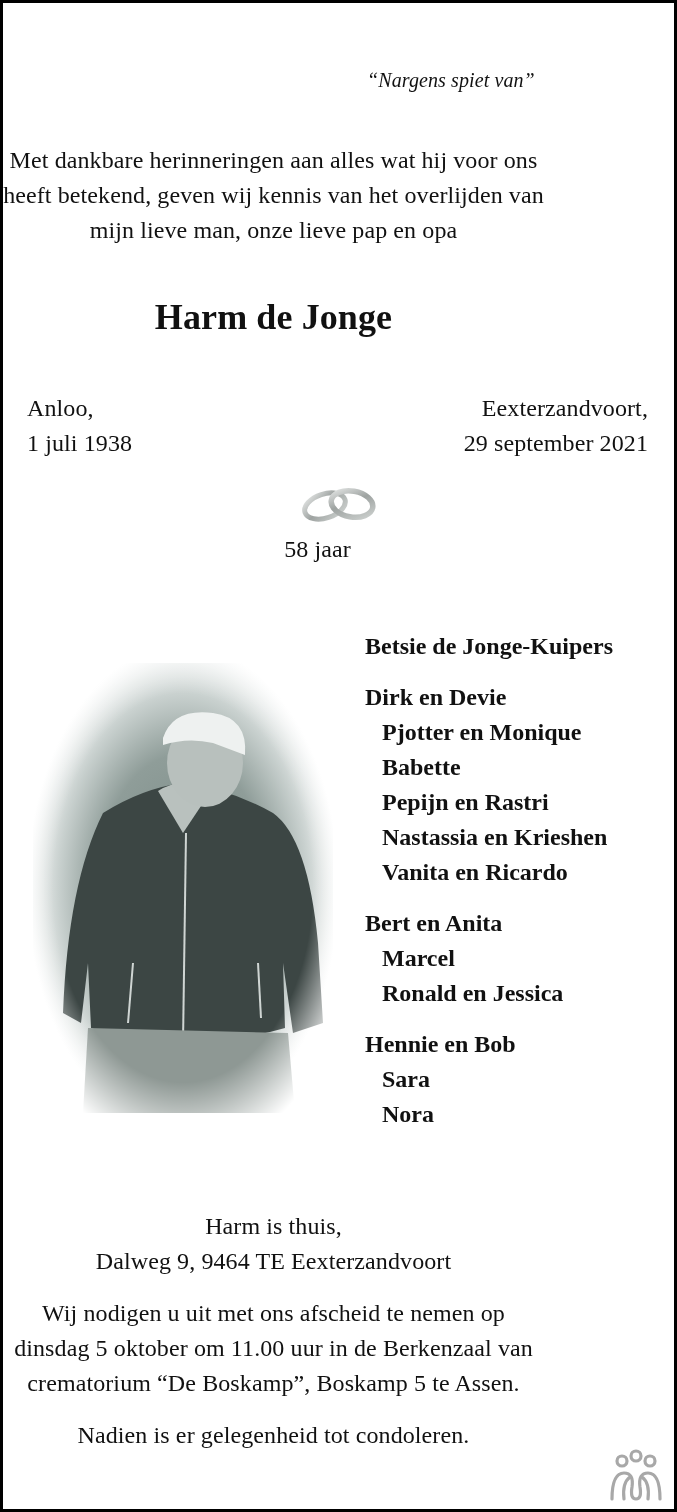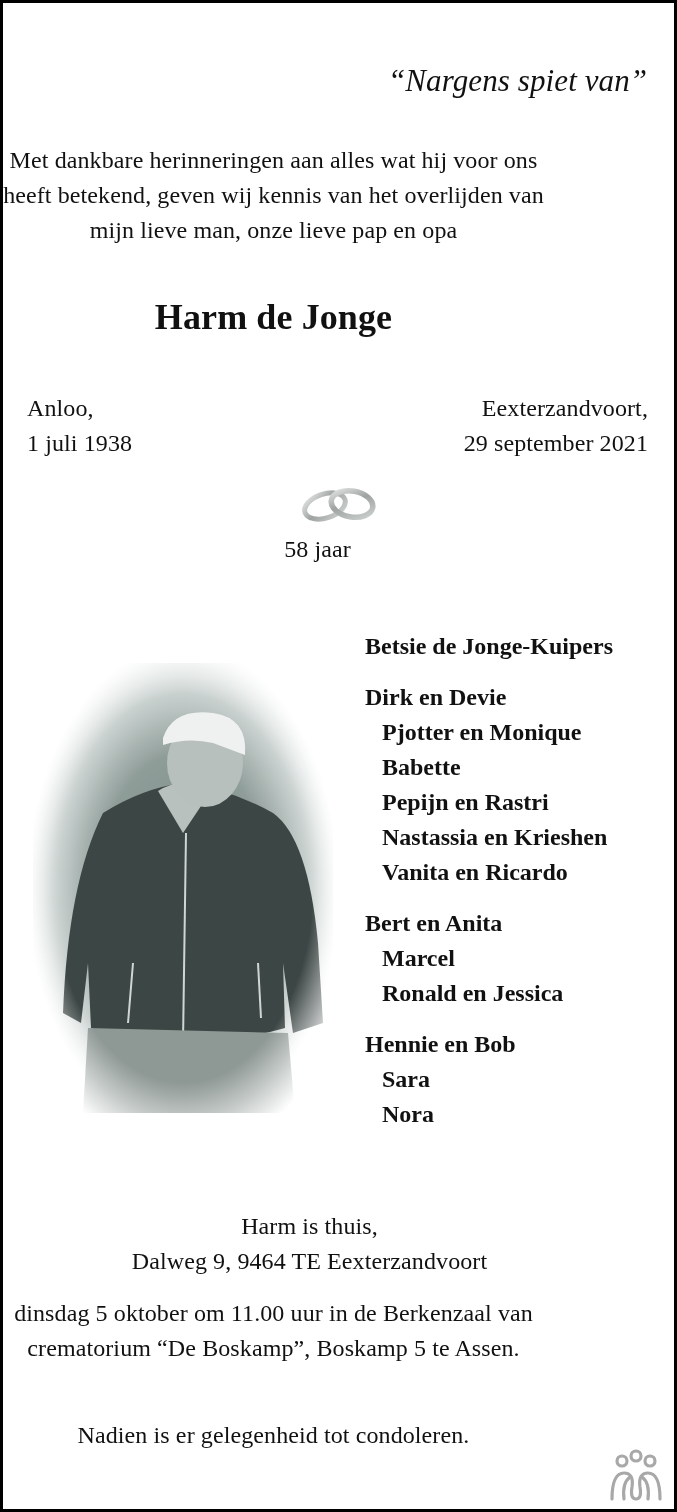--- a/index.html
+++ b/index.html
@@ -4,38 +4,38 @@
   <style>
     html, body { margin: 0; padding: 0; background: #000; }
     body { width: 677px; height: 1512px; overflow: hidden; }
     .card {
       position: absolute; left: 3px; top: 3px; width: 671px; height: 1506px;
       background: #fff; color: #111;
       font-family: "Liberation Serif", "DejaVu Serif", serif;
     }
     .t { position: absolute; white-space: nowrap; font-size: 24px; line-height: 35px; letter-spacing: 0.1px; }
     .center { left: 0; width: 541px; text-align: center; }
-    .motto { left: 385px; top: 60px; font-style: italic; font-size: 31px; }
+    .motto { left: 364px; top: 60px; font-style: italic; font-size: 20px; }
     .intro { top: 140px; line-height: 35px; }
     .name { top: 286px; font-size: 36px; font-weight: bold; line-height: 56px; }
     .birth { left: 24px; top: 388px; }
     .death { right: 26px; top: 388px; text-align: right; }
     .rings { position: absolute; left: 296px; top: 481px; width: 80px; height: 40px; }
     .years { top: 529px; margin-left: 44px; }
     .photo {
       position: absolute; left: 30px; top: 660px; width: 300px; height: 450px;
       background: radial-gradient(ellipse 52% 54% at 50% 50%, #7a8a86 0%, #8f9d99 55%, #c9d1cf 80%, #fff 100%);
       overflow: hidden;
     }
     .photo svg { position: absolute; left: 0; top: 0; }
     .family { position: absolute; left: 362px; top: 626px; }
     .family .row { font-size: 24px; line-height: 35px; white-space: nowrap; font-weight: bold; }
     .family .indent { padding-left: 17px; }
     .family .gap { margin-top: 16px; }
-    .home { top: 1206px; padding-left: 36px; }
+    .home { top: 1206px; }
     .invite { top: 1293px; }
     .after { top: 1415px; }
     .logo { position: absolute; right: 10px; bottom: 8px; width: 56px; height: 52px; }
   </style>
 </head>
 <body>
 
 <div class="card">
 
   <div class="t motto">“Nargens spiet van”</div>
@@ -119,20 +119,21 @@
     <div class="row indent">Sara</div>
     <div class="row indent">Nora</div>
   </div>
 
   <div class="t center home">
     <div>Harm is thuis,</div>
     <div>Dalweg 9, 9464 TE Eexterzandvoort</div>
   </div>
 
   <div class="t center invite">
+    <div>Wij nodigen u uit met ons afscheid te nemen op</div>
     <div>dinsdag 5 oktober om 11.00 uur in de Berkenzaal van</div>
     <div>crematorium “De Boskamp”, Boskamp 5 te Assen.</div>
   </div>
 
   <div class="t center after">Nadien is er gelegenheid tot condoleren.</div>
 
   <div class="logo">
     <svg width="56" height="52" viewBox="0 0 56 52" fill="none" stroke="#a8a8a8" stroke-width="3.2" stroke-linecap="round">
       <circle cx="14" cy="12" r="5"></circle>
       <circle cx="28" cy="7" r="5"></circle>

